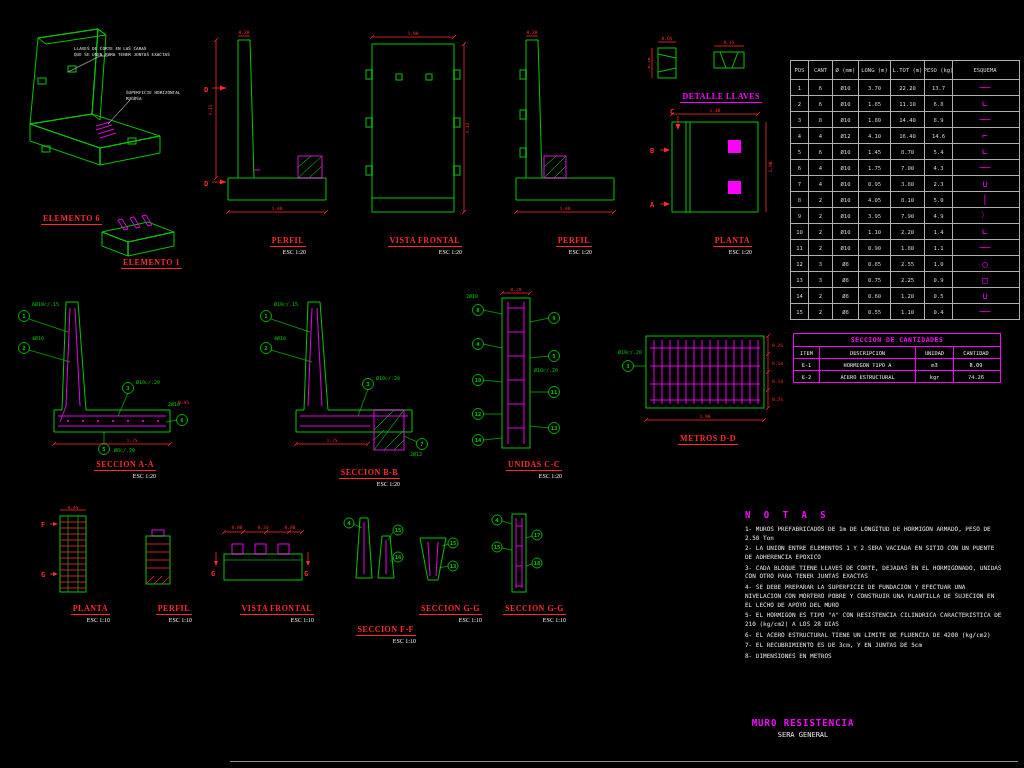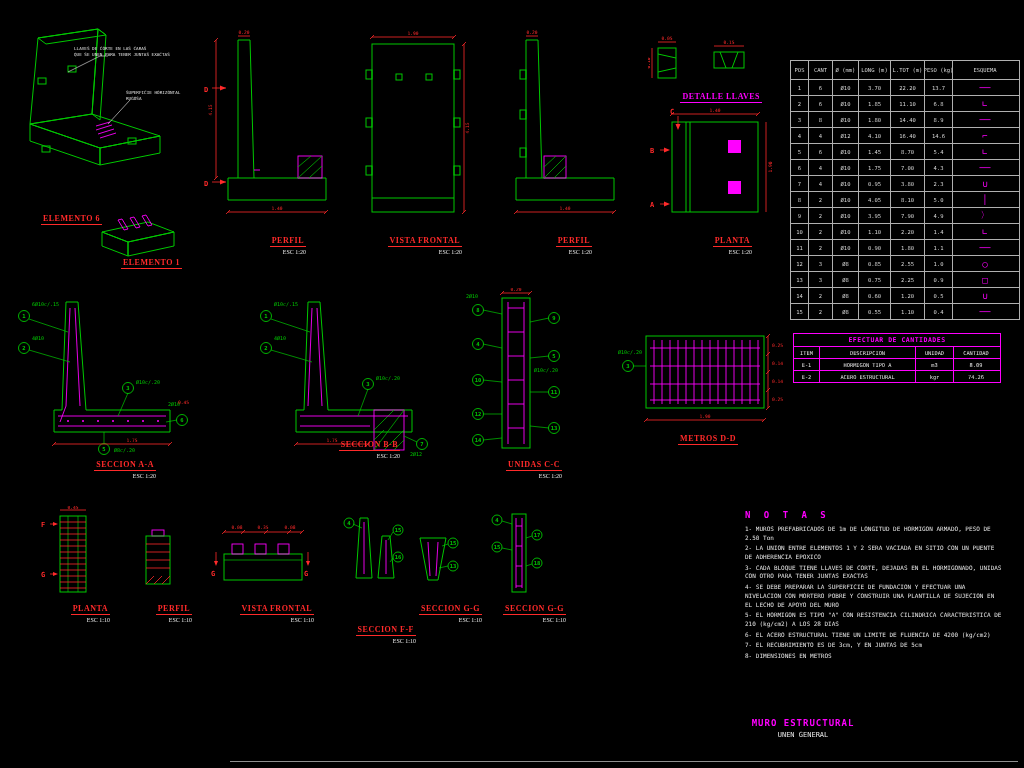--- a/index.html
+++ b/index.html
@@ -459,21 +459,21 @@
     <text class="t-g" x="126" y="88">Ø10c/.20</text>
     <circle class="co" cx="172" cy="152" r="5.5"></circle>
       <text class="t-g6" x="172" y="154.2" text-anchor="middle">7</text>
     <text class="t-g" x="160" y="164">2Ø12</text>
     <g class="sr">
       <line x1="46" y1="152" x2="118" y2="152"></line>
       <path d="M44,154 l4,-4 M116,154 l4,-4"></path>
     </g>
     <text class="t-r" x="82" y="150" text-anchor="middle">1.75</text>
   </svg>
-  <div class="caption abs" style="left:300px;top:440px;width:100px">
+  <div class="caption abs" style="left:300px;top:468px;width:100px">
     <div class="view-label">SECCION B-B</div>
     <div class="scale-label">ESC 1:20</div>
   </div>
 
   <svg class="abs" style="left:462px;top:288px" width="108" height="172">
     <rect class="sg" x="40" y="10" width="28" height="150"></rect>
     <g class="sm">
       <line x1="46" y1="14" x2="46" y2="156"></line>
       <line x1="62" y1="14" x2="62" y2="156"></line>
       <line x1="46" y1="20" x2="62" y2="20"></line>
@@ -561,21 +561,21 @@
     <text class="t-r" x="156" y="49">0.14</text>
     <text class="t-r" x="156" y="67">0.14</text>
     <text class="t-r" x="156" y="85">0.25</text>
     <text class="t-r" x="89" y="102" text-anchor="middle">1.90</text>
   </svg>
   <div class="caption abs" style="left:628px;top:434px;width:110px">
     <div class="view-label">METROS D-D</div>
   </div>
 
   <div class="resumen abs" style="left:793px;top:333px;width:206px">
-    <div class="rs-title">EFECTUAR DE CANTIDADES</div>
+    <div class="rs-title">SECCION DE CANTIDADES</div>
     <div id="resumen-body">
         <div class="rs-row">
           <div class="rs-cell" style="width: 26px;">ITEM</div>
           <div class="rs-cell" style="width: 96px;">DESCRIPCION</div>
           <div class="rs-cell" style="width: 38px;">UNIDAD</div>
           <div class="rs-cell" style="width: 44px;">CANTIDAD</div>
         </div>
         <div class="rs-row">
           <div class="rs-cell" style="width: 26px;">E-1</div>
           <div class="rs-cell" style="width: 96px;">HORMIGON TIPO A</div>
@@ -748,19 +748,19 @@
         <div class="notas-item">3- CADA BLOQUE TIENE LLAVES DE CORTE, DEJADAS EN EL HORMIGONADO, UNIDAS CON OTRO PARA TENER JUNTAS EXACTAS</div>
         <div class="notas-item">4- SE DEBE PREPARAR LA SUPERFICIE DE FUNDACION Y EFECTUAR UNA NIVELACION CON MORTERO POBRE Y CONSTRUIR UNA PLANTILLA DE SUJECION EN EL LECHO DE APOYO DEL MURO</div>
         <div class="notas-item">5- EL HORMIGON ES TIPO "A" CON RESISTENCIA CILINDRICA CARACTERISTICA DE 210 (kg/cm2) A LOS 28 DIAS</div>
         <div class="notas-item">6- EL ACERO ESTRUCTURAL TIENE UN LIMITE DE FLUENCIA DE 4200 (kg/cm2)</div>
         <div class="notas-item">7- EL RECUBRIMIENTO ES DE 3cm, Y EN JUNTAS DE 5cm</div>
         <div class="notas-item">8- DIMENSIONES EN METROS</div>
       </div>
   </div>
 
   <div class="abs" style="left:738px;top:718px;width:130px">
-    <div class="tb-title">MURO ESTRUCTURAL</div>
-    <div class="tb-sub">UNEN GENERAL</div>
+    <div class="tb-title">MURO RESISTENCIA</div>
+    <div class="tb-sub">SERA GENERAL</div>
   </div>
 
   <div class="abs" style="left:230px;top:761px;width:788px;height:1px;background:#8f8f8f"></div>
 
 </div>
 
 </body></html>

